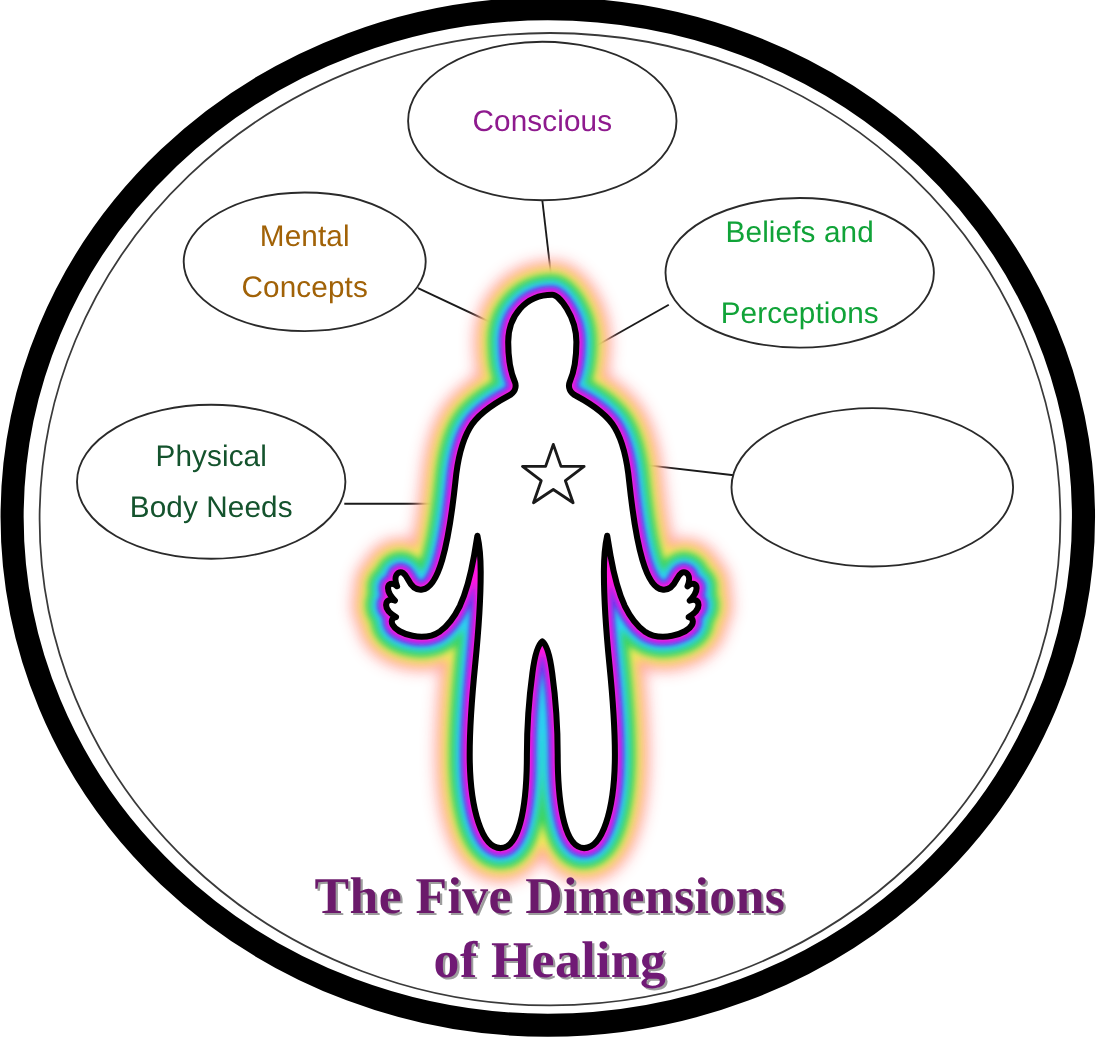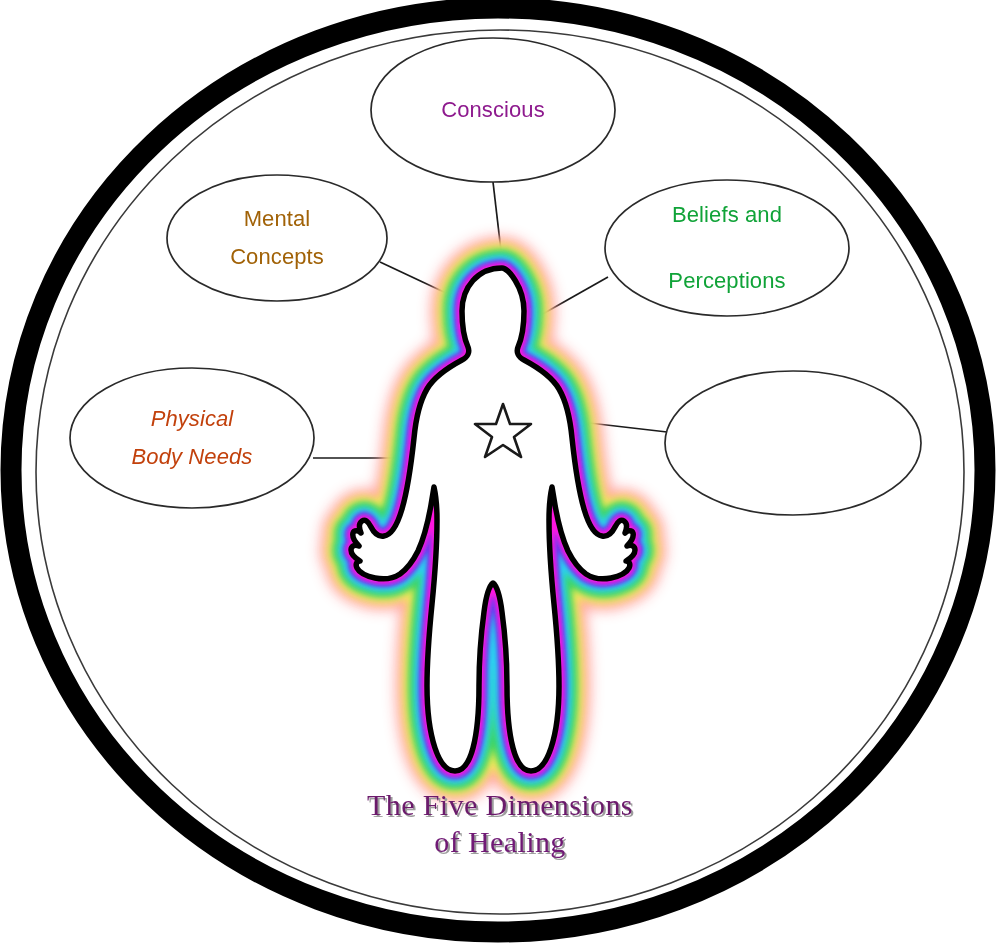--- a/index.html
+++ b/index.html
@@ -28,37 +28,37 @@
   .oval-label {
     position: absolute;
     display: flex;
     flex-direction: column;
     align-items: center;
     justify-content: center;
     text-align: center;
     pointer-events: auto;
   }
   .oval-label .line {
-    font-size: 22px;
+    font-size: 27px;
     line-height: 1.72;
     white-space: nowrap;
     letter-spacing: 0.1px;
   }
   #title-block {
     position: absolute;
     left: 0;
     width: 1000px;
     top: 786px;
     text-align: center;
     font-family: "Liberation Serif", serif;
   }
   #title-block .tline {
-    font-size: 30px;
+    font-size: 47px;
     line-height: 1.24;
-    font-weight: 400;
+    font-weight: 700;
     letter-spacing: 0.4px;
   }
 </style>
 </head>
 <body>
 
 <div id="stage">
 
   <svg id="canvas-svg" viewBox="0 0 1000 949">
     <defs>
@@ -195,21 +195,21 @@
   <div class="oval-label" style="left:167px; top:175px; width:220px; height:126px; color:#a16207;">
     <span class="line">Mental</span>
     <span class="line">Concepts</span>
   </div>
 
   <div class="oval-label" style="left:605px; top:180px; width:244px; height:136px; color:#10a338;gap:28px;">
     <span class="line">Beliefs and</span>
     <span class="line">Perceptions</span>
   </div>
 
-  <div class="oval-label" style="left:70px; top:368px; width:244px; height:140px; color:#c2410c;font-style:italic;">
+  <div class="oval-label" style="left:70px; top:368px; width:244px; height:140px; color:#14532d;">
     <span class="line">Physical</span>
     <span class="line">Body Needs</span>
   </div>
 
 
   <div id="title-block">
     <div class="tline" style="color:#6b1a6b; text-shadow: 2px 2px 0 #9d9d9d;">The Five Dimensions</div>
     <div class="tline" style="color:#701a75; text-shadow: 2px 2px 0 #9d9d9d;">of Healing</div>
   </div>
 

